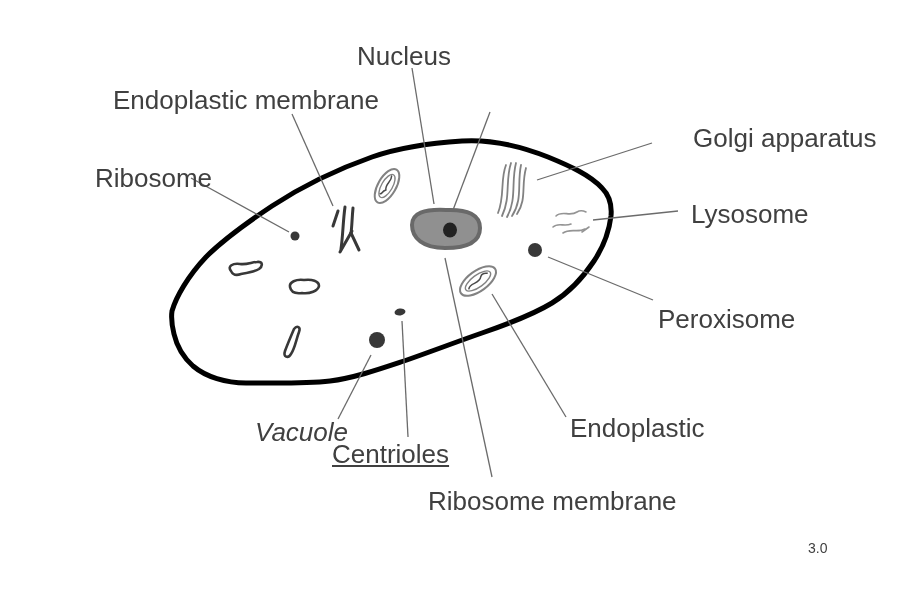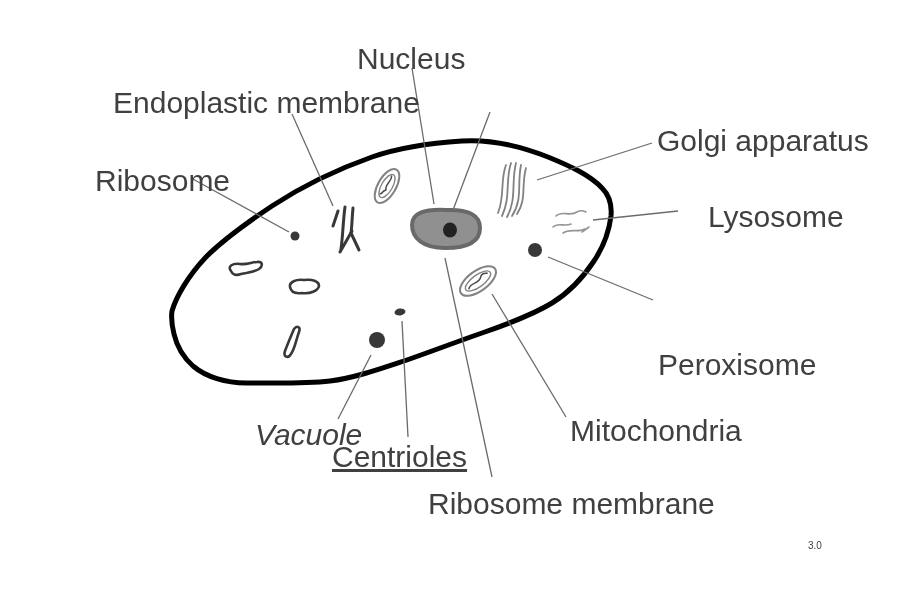--- a/index.html
+++ b/index.html
@@ -15,28 +15,28 @@
     overflow: hidden;
     font-family: "Liberation Sans", sans-serif;
   }
   #drawing {
     position: absolute;
     left: 0;
     top: 0;
   }
   .lbl {
     position: absolute;
-    font-size: 30px;
+    font-size: 26px;
     line-height: 1.1;
     color: var(--label-text, #404040);
     white-space: nowrap;
   }
   .version {
     position: absolute;
-    font-size: 10px;
+    font-size: 14px;
     color: var(--label-text, #404040);
     white-space: nowrap;
   }
   .membrane {
     fill: none;
     stroke: var(--membrane, #000000);
     stroke-width: 5;
     stroke-linejoin: round;
     stroke-linecap: round;
   }
@@ -164,22 +164,22 @@
     <path class="blob" d="M231,271 C227,266 233,263 240,264 C247,265 252,262 257,262
          C263,261 263,266 259,269 C254,272 247,273 241,274 C236,276 233,275 231,271 Z"></path>
     <path class="blob" d="M290,287 C289,282 296,279 304,280 C312,279 319,281 319,286
          C318,291 310,294 302,293 C295,294 291,292 290,287 Z"></path>
     <path class="blob" d="M294,329 C297,325 301,327 299,332 C296,340 295,348 291,354
          C288,359 283,357 285,351 C288,343 291,336 294,329 Z"></path>
   </svg>
 
   <div class="lbl" style="left:357px; top:42px;">Nucleus</div>
   <div class="lbl" style="left:113px; top:86px;">Endoplastic membrane</div>
-  <div class="lbl" style="left:657px; top:124px;text-align:right;">Golgi apparatus</div>
+  <div class="lbl" style="left:693px; top:124px;text-align:right;">Golgi apparatus</div>
   <div class="lbl" style="left:87px;  top:164px;margin-left:8px;">Ribosome</div>
-  <div class="lbl" style="left:691px; top:200px;margin-left:17px;">Lysosome</div>
-  <div class="lbl" style="left:658px; top:305px;margin-top:43px;">Peroxisome</div>
+  <div class="lbl" style="left:691px; top:200px;">Lysosome</div>
+  <div class="lbl" style="left:658px; top:305px;">Peroxisome</div>
   <div class="lbl" style="left:255px; top:418px;font-style:italic;">Vacuole</div>
   <div class="lbl" style="left:332px; top:440px;text-decoration:underline;">Centrioles</div>
-  <div class="lbl" style="left:570px; top:414px;">Mitochondria</div>
+  <div class="lbl" style="left:570px; top:414px;">Endoplastic</div>
   <div class="lbl" style="left:428px; top:487px;">Ribosome membrane</div>
   <div class="version" style="left:808px; top:540px;">3.0</div>
 </div>
 
 </body></html>

